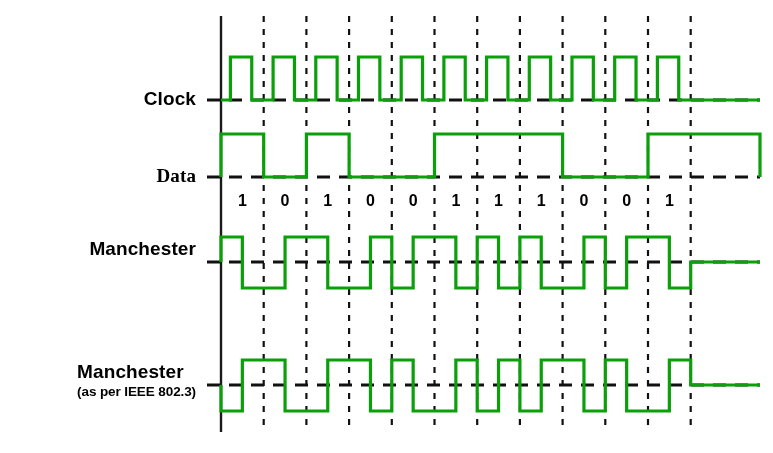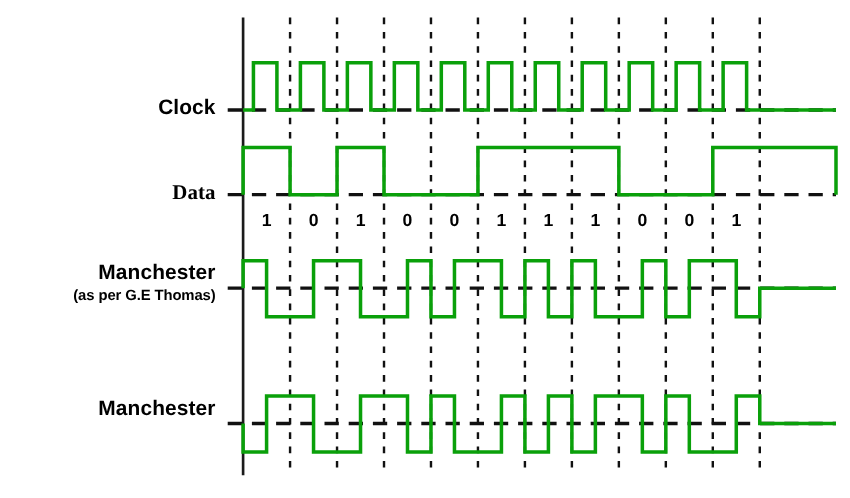--- a/index.html
+++ b/index.html
@@ -23,21 +23,20 @@
   #waveform-svg {
     position: absolute;
     left: 0;
     top: 0;
     width: 773px;
     height: 453px;
     display: block;
   }
   .row-label {
     position: absolute;
-    text-align: right;
     color: #000000;
     font-weight: bold;
     line-height: 1.05;
     white-space: nowrap;
   }
   .label-main {
     font-size: 19px;
     font-weight: bold;
     letter-spacing: 0.1px;
   }
@@ -94,24 +93,24 @@
 
   <div id="labels-layer">
       <div class="row-label" style="right: 577px; top: 89px;">
         <div class="label-main">Clock</div>
       </div>
       <div class="row-label" style="right: 577px; top: 166px; font-family: Liberation Serif, serif;">
         <div class="label-main">Data</div>
       </div>
       <div class="row-label" style="right: 577px; top: 239px;">
         <div class="label-main">Manchester</div>
-        <div class="label-sub">(as per G.E Thomas)</div>
       </div>
       <div class="row-label" style="right: 577px; top: 362px;">
         <div class="label-main">Manchester</div>
+        <div class="label-sub">(as per IEEE 802.3)</div>
       </div>
     </div>
   <div id="bits-layer">
       <div class="bit-label" style="left: 242.35px; top: 201px;">1</div>
       <div class="bit-label" style="left: 285.05px; top: 201px;">0</div>
       <div class="bit-label" style="left: 327.75px; top: 201px;">1</div>
       <div class="bit-label" style="left: 370.45px; top: 201px;">0</div>
       <div class="bit-label" style="left: 413.15px; top: 201px;">0</div>
       <div class="bit-label" style="left: 455.85px; top: 201px;">1</div>
       <div class="bit-label" style="left: 498.55px; top: 201px;">1</div>

